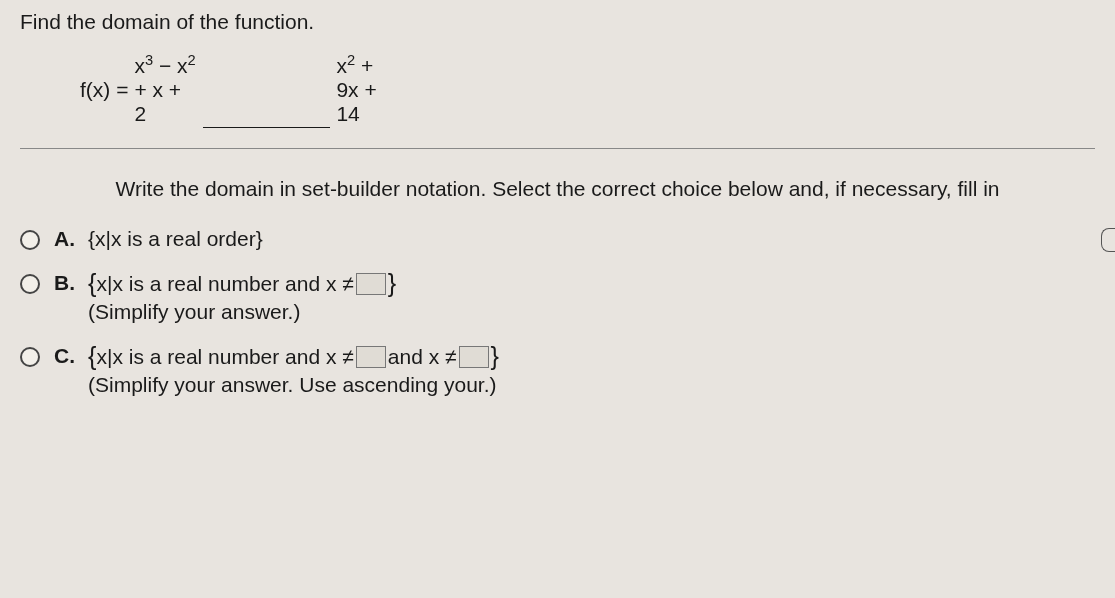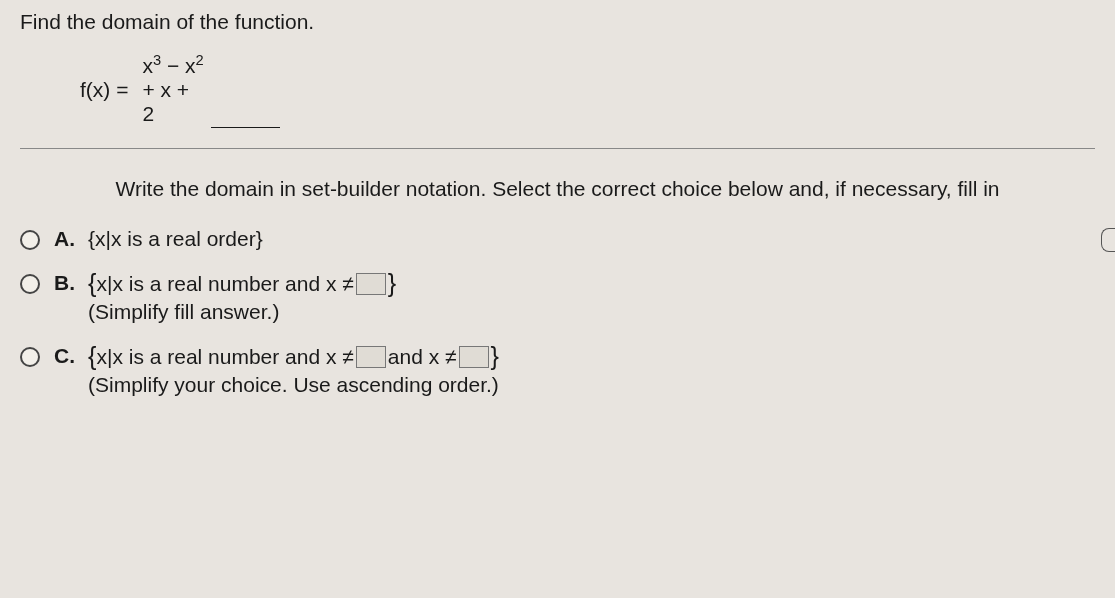--- a/index.html
+++ b/index.html
@@ -9,21 +9,21 @@
       padding: 10px 20px;
       color: #1a1a1a;
       width: 1115px;
       height: 598px;
       overflow: hidden;
       font-size: 21px;
     }
     .question-intro { margin-bottom: 18px; }
     .equation-block { margin: 10px 0 20px 60px; }
     .eq-row { display: flex; align-items: center; }
-    .fx { margin-right: 8px; }
+    .fx { }
     .fraction {
       display: inline-flex;
       flex-direction: row;
       align-items: flex-end;
       vertical-align: middle;
     }
     .frac-top, .frac-bot { padding: 2px 6px; }
     .frac-line { width: 100%; border-top: 1.5px solid #1a1a1a; }
     sup { font-size: 0.7em; vertical-align: super; line-height: 0; }
     .divider { border: none; border-top: 1px solid #888; margin: 18px 0 28px 0; }
@@ -68,20 +68,21 @@
 <body>
 
 <div class="question-intro">Find the domain of the function.</div>
 
 <div class="equation-block">
   <div class="eq-row">
     <span class="fx">f(x) =</span>
     <span class="fraction">
       <span class="frac-top">x<sup>3</sup> − x<sup>2</sup> + x + 2</span>
       <span class="frac-line"></span>
+      <span class="frac-bot">x<sup>2</sup> + 9x + 14</span>
     </span>
   </div>
 </div>
 
 <hr class="divider">
 <div class="rightcap"></div>
 
 <div class="instruction">Write the domain in set-builder notation. Select the correct choice below and, if necessary, fill in</div>
 
 <div class="choices">
@@ -97,33 +98,33 @@
   <div class="choice">
     <span class="radio"></span>
     <span class="choice-label">B.</span>
     <div class="choice-body">
       <div class="choice-line">
         <span class="brace">{</span>
         <span class="setnote">x|x is a real number and x ≠</span>
         <span class="input-box"></span>
         <span class="brace">}</span>
       </div>
-      <div class="simplify">(Simplify fill answer.)</div>
+      <div class="simplify">(Simplify your answer.)</div>
     </div>
   </div>
 
   <div class="choice">
     <span class="radio"></span>
     <span class="choice-label">C.</span>
     <div class="choice-body">
       <div class="choice-line">
         <span class="brace">{</span>
         <span class="setnote">x|x is a real number and x ≠</span>
         <span class="input-box"></span>
         <span class="setnote"> and x ≠</span>
         <span class="input-box"></span>
         <span class="brace">}</span>
       </div>
-      <div class="simplify">(Simplify your choice. Use ascending order.)</div>
+      <div class="simplify">(Simplify your answer. Use ascending your.)</div>
     </div>
   </div>
 
 </div>
 
 </body></html>

